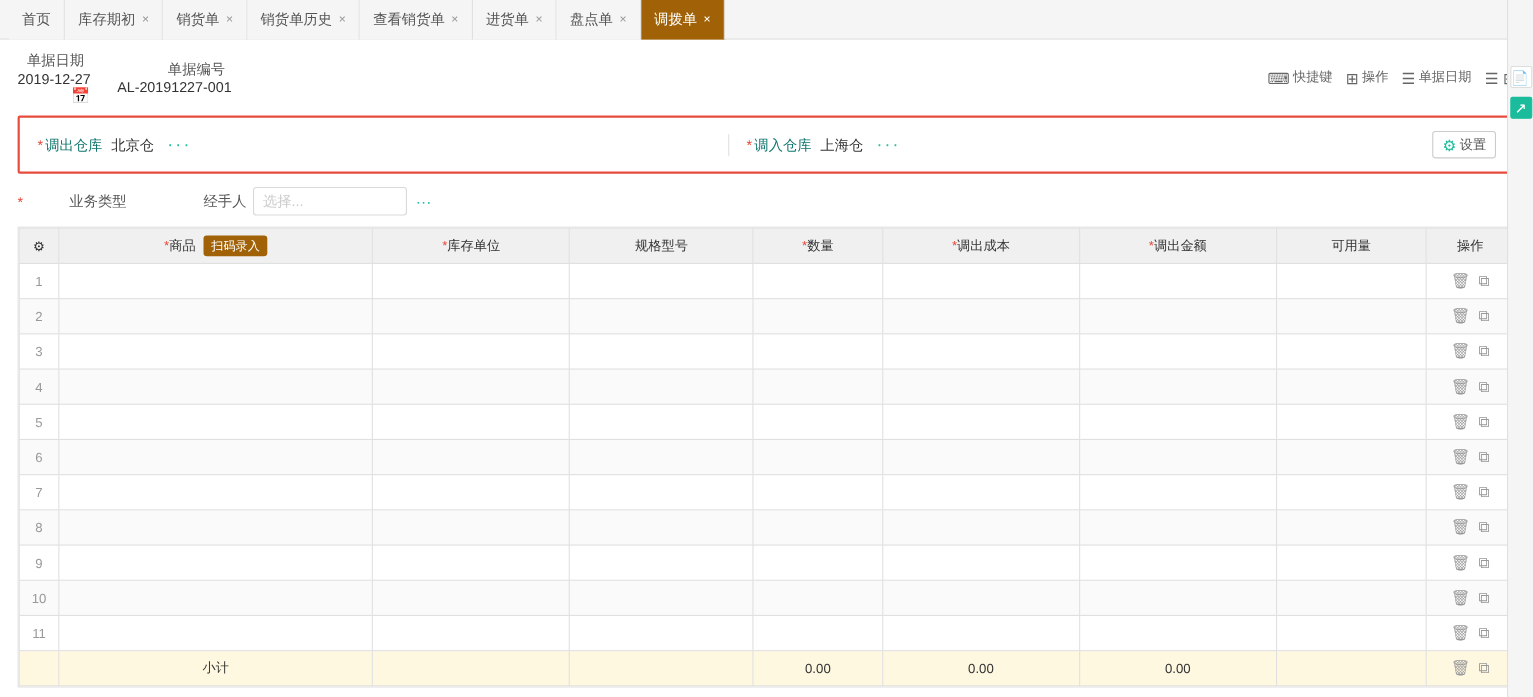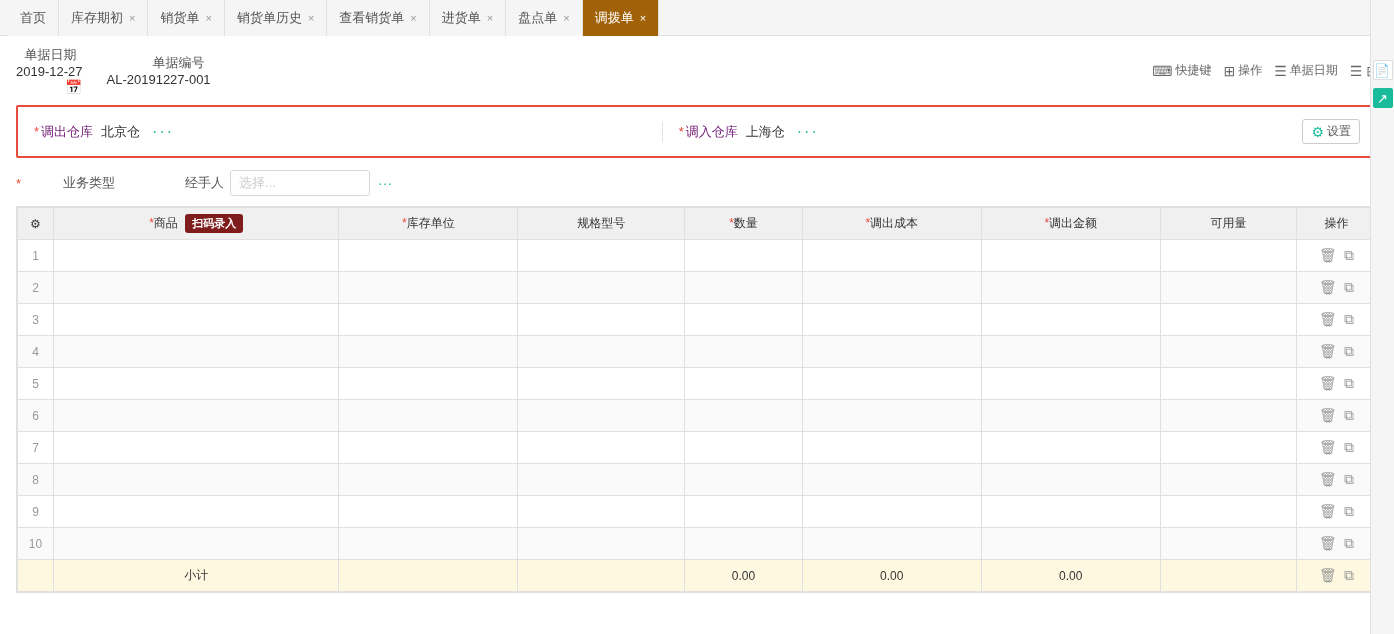--- a/index.html
+++ b/index.html
@@ -114,21 +114,21 @@
     .field-group {
       display: flex;
       align-items: center;
       flex: 1;
     }
     .field-required {
       color: #e74c3c;
       margin-right: 2px;
     }
     .field-label {
-      color: #701a75;
+      color: #0f766e;
       margin-right: 8px;
       white-space: nowrap;
       font-family: Liberation Serif, serif;
     }
     .field-value {
       color: #333;
       font-weight: 500;
     }
     .field-dots {
       color: #1abc9c;
@@ -269,28 +269,27 @@
       width: 36px;
     }
     .th-ops {
       width: 80px;
     }
 
     
     .scan-btn {
       display: inline-flex;
       align-items: center;
-      background: #7f1d1d;
+      background: #a16207;
       color: #fff;
       border-radius: 3px;
       padding: 2px 7px;
       font-size: 11px;
       cursor: pointer;
       margin-left: 4px;
-      font-weight: bold;
     }
 
     
     .right-sidebar {
       position: fixed;
       right: 0;
       top: 0;
       height: 100%;
       width: 24px;
       display: flex;
@@ -587,20 +586,34 @@
       <td></td>
       <td></td>
       <td></td>
       <td></td>
       <td></td>
       <td class="ops">
         <span class="op-btn">🗑</span>
         <span class="op-btn">⧉</span>
       </td>
     </tr>
+          <tr>
+      <td class="row-num">11</td>
+      <td></td>
+      <td></td>
+      <td></td>
+      <td></td>
+      <td></td>
+      <td></td>
+      <td></td>
+      <td class="ops">
+        <span class="op-btn">🗑</span>
+        <span class="op-btn">⧉</span>
+      </td>
+    </tr>
           <tr class="subtotal">
   <td></td>
   <td>小计</td>
   <td></td>
   <td></td>
   <td>0.00</td>
   <td>0.00</td>
   <td>0.00</td>
   <td></td>
   <td class="ops">

